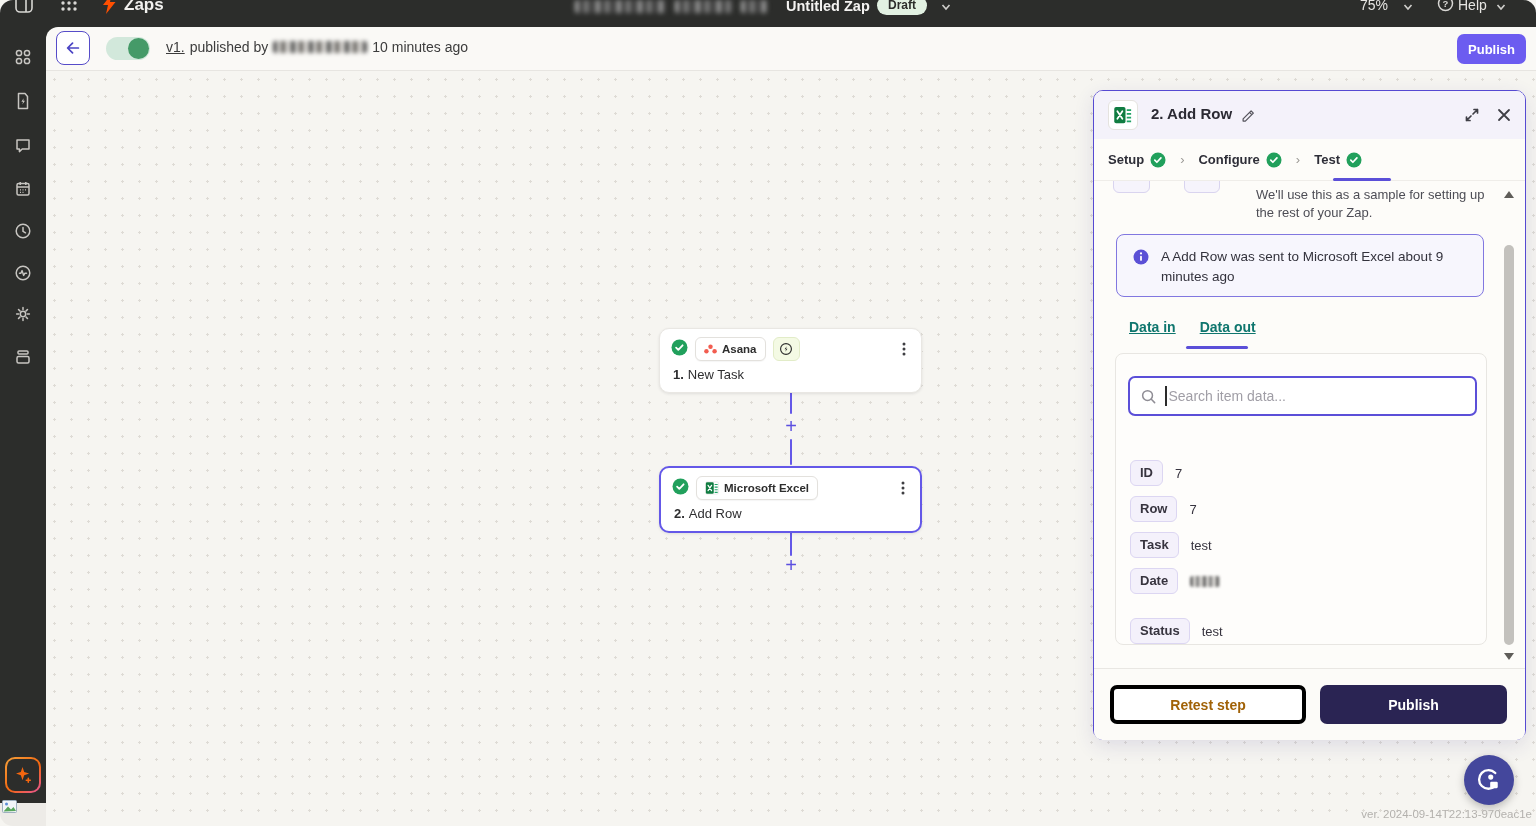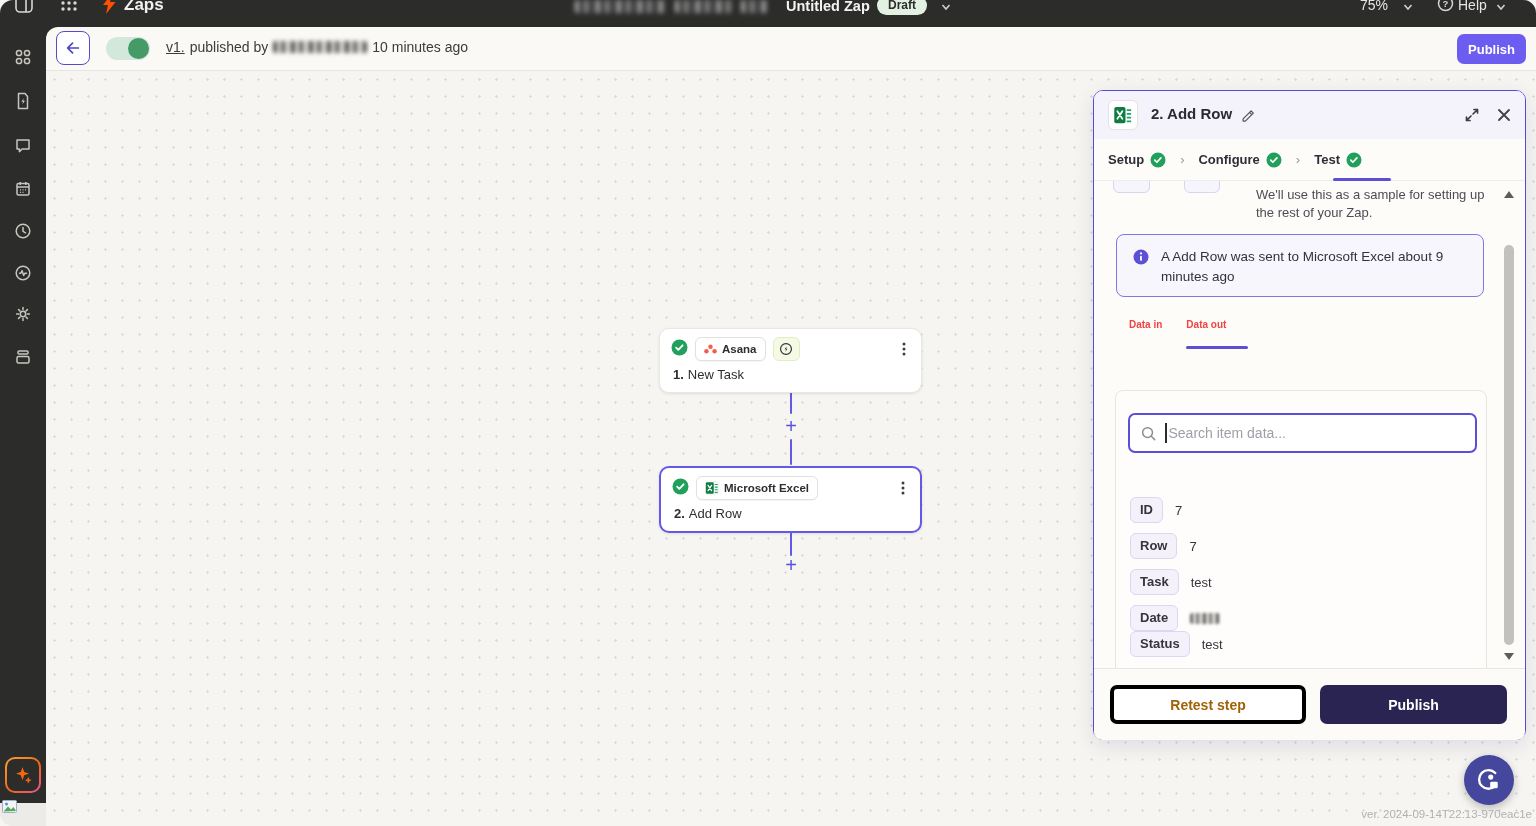--- a/index.html
+++ b/index.html
@@ -65,24 +65,24 @@
   .ptab-chev { color:#9b9995; font-size:13px; }
   .ptab-underline { position:absolute; left:239px; bottom:-1px; width:58px; height:3px; background:#5b4fd8; border-radius:2px; }
 
   .panel-content { position:absolute; left:0; top:90px; width:100%; height:487px; overflow:hidden; background:#fdfcf9; }
   .clipped-chip { position:absolute; top:-14px; height:26px; width:37px; border:1px solid #d9d4ef; background:#f6f4fc; border-radius:6px; }
   .sample-note { position:absolute; left:162px; top:5px; width:238px; font-size:13px; line-height:1.38; color:#4d4d55; }
   .alert { position:absolute; left:22px; top:53px; width:368px; height:63px; border:1.5px solid #8177e0; background:#f7f6fd; border-radius:8px; display:flex; gap:12px; padding:12px 14px 12px 16px; }
   .alert-text { font-size:13.5px; line-height:1.5; color:#33323c; width:300px; }
 
   .data-tabs { position:absolute; left:35px; top:138px; display:flex; gap:24px; }
-  .data-tab { font-size:10px; font-weight:700; color:#ef4444; cursor:pointer; }
+  .data-tab { font-size:14px; font-weight:700; color:#0f766e; cursor:pointer;text-decoration:underline; }
   .data-tab-underline { position:absolute; left:92px; top:165px; width:62px; height:3px; background:#5b4fd8; border-radius:2px; }
 
-  .data-card { position:absolute; left:21px; top:172px; width:372px; height:292px; background:#fefdfb; border:1px solid #e8e6e2; border-radius:8px;margin-top:37px; }
+  .data-card { position:absolute; left:21px; top:172px; width:372px; height:292px; background:#fefdfb; border:1px solid #e8e6e2; border-radius:8px; }
   .search-box { position:absolute; left:12px; top:22px; width:349px; height:40px; background:#fff; border:2px solid #5b4fd8; border-radius:7px; display:flex; align-items:center; padding:0 10px; gap:8px; }
   .search-box input { flex:1; border:none; outline:none; font-size:14px; color:#2e2e33; background:transparent; font-family:"Liberation Sans", sans-serif; }
   .search-box input::placeholder { color:#a09ea6; }
   .caret { width:1.5px; height:20px; background:#2b2b2b; margin-right:-6px; }
 
   .field-row { position:absolute; left:14px; display:flex; align-items:center; gap:12px; }
   .field-chip { display:inline-block; padding:4px 9px 5px; background:#f4f1fb; border:1px solid #dcd6f2; border-radius:6px; font-size:13px; font-weight:600; color:#37343f; }
   .field-val { font-size:13px; color:#37343f; }
   .blur-val { width:30px; height:11px; border-radius:3px; background:repeating-linear-gradient(90deg,#4a4a4a 0 3px,#d8d6d2 3px 6px,#6a6a6a 6px 9px,#cfcdc9 9px 13px); filter:blur(1.8px); opacity:.85; }
 
@@ -409,21 +409,21 @@
           <span class="field-val">7</span>
         </div>
         <div class="field-row" style="top:178px;">
           <span class="field-chip">Task</span>
           <span class="field-val">test</span>
         </div>
         <div class="field-row" style="top:214px;">
           <span class="field-chip">Date</span>
           <span class="blur-val"></span>
         </div>
-        <div class="field-row" style="top:240px;">
+        <div class="field-row" style="top:264px;">
           <span class="field-chip">Status</span>
           <span class="field-val">test</span>
         </div>
       </div>
 
       <div class="pscroll-track">
         <div class="tri-up"></div>
         <div class="pscroll-thumb"></div>
         <div class="tri-down"></div>
       </div>

